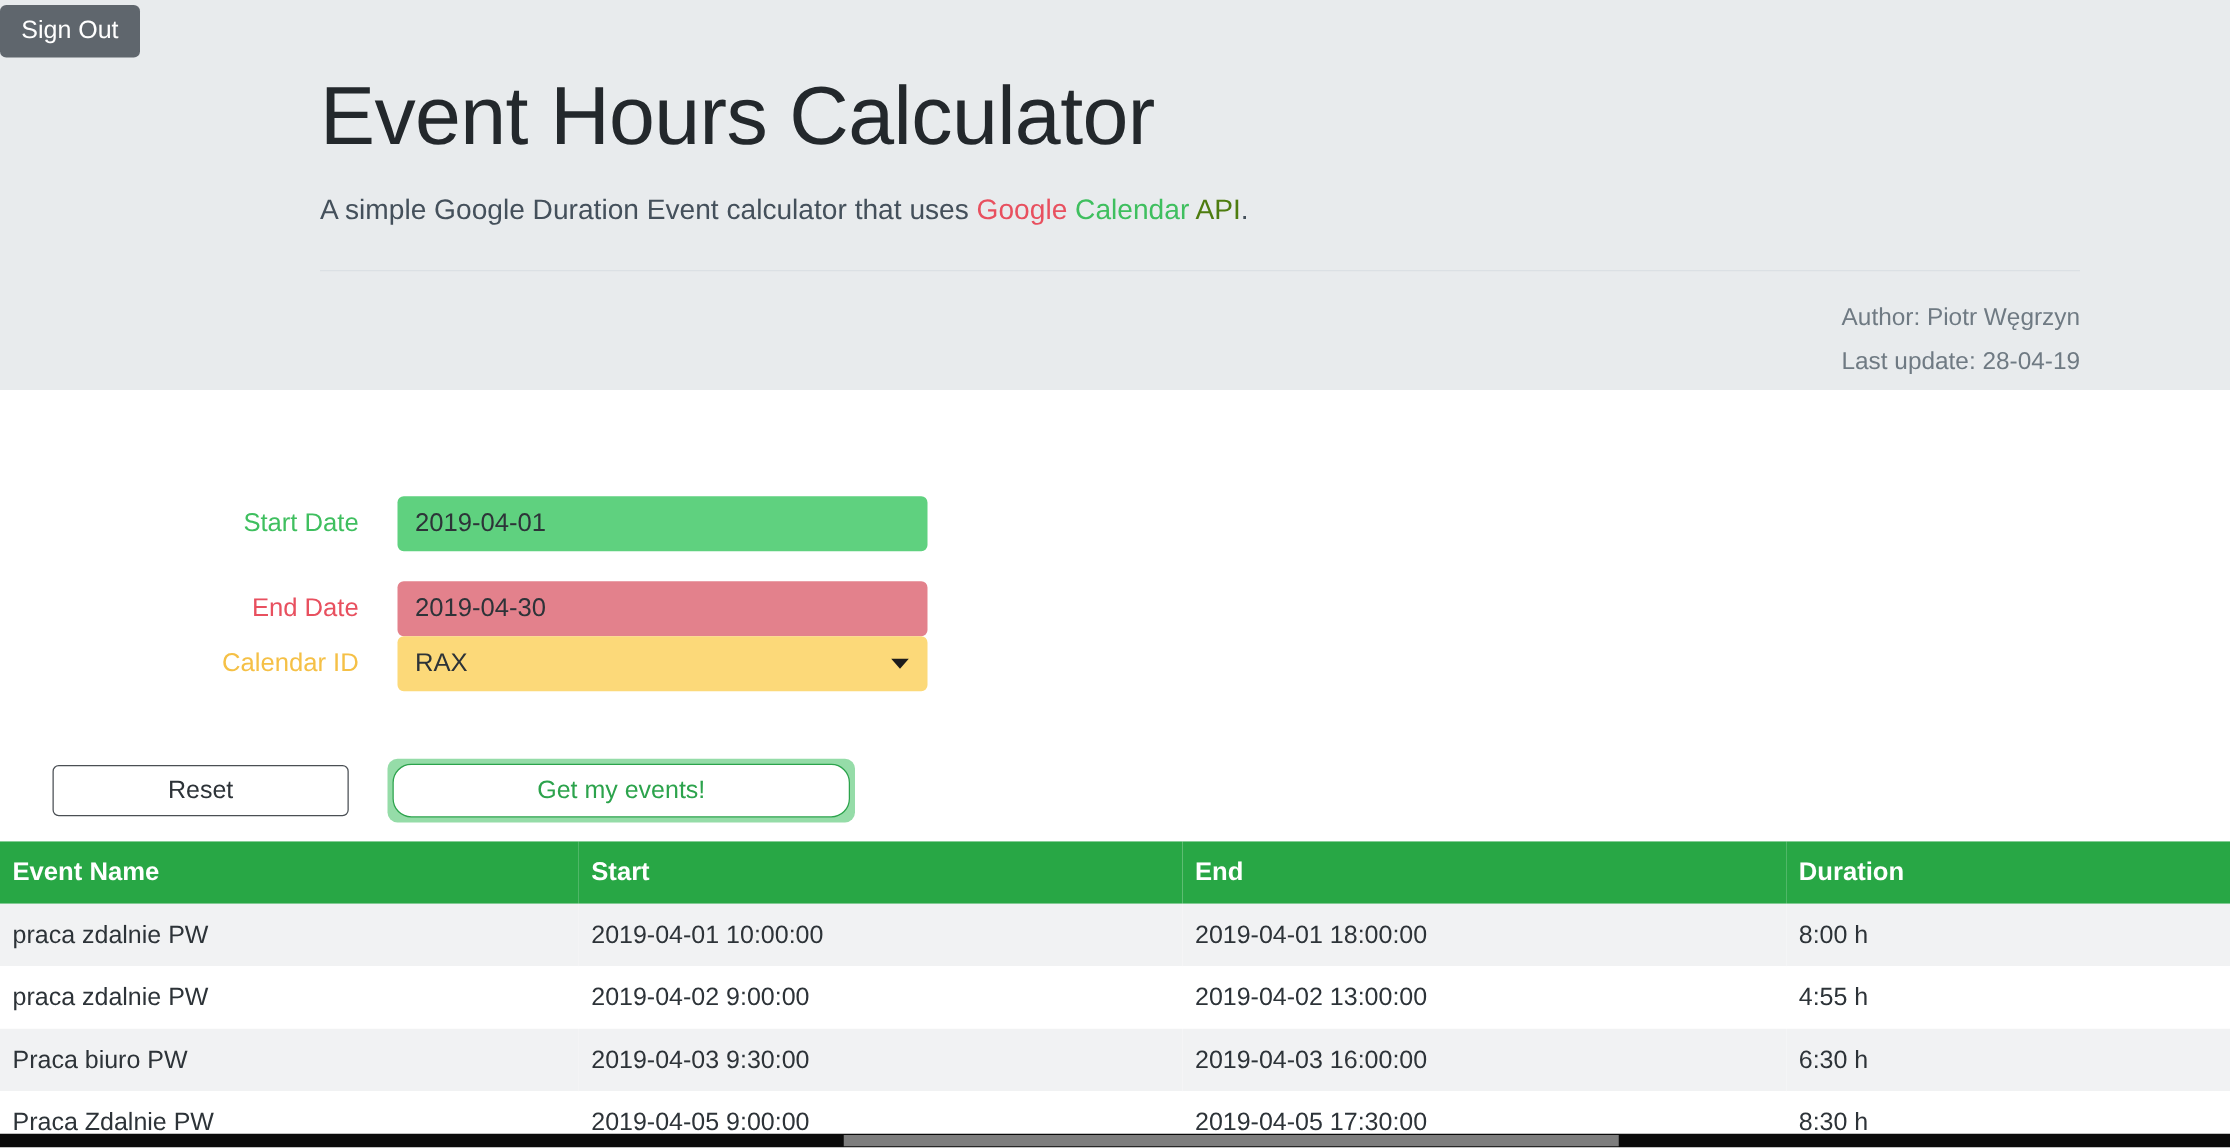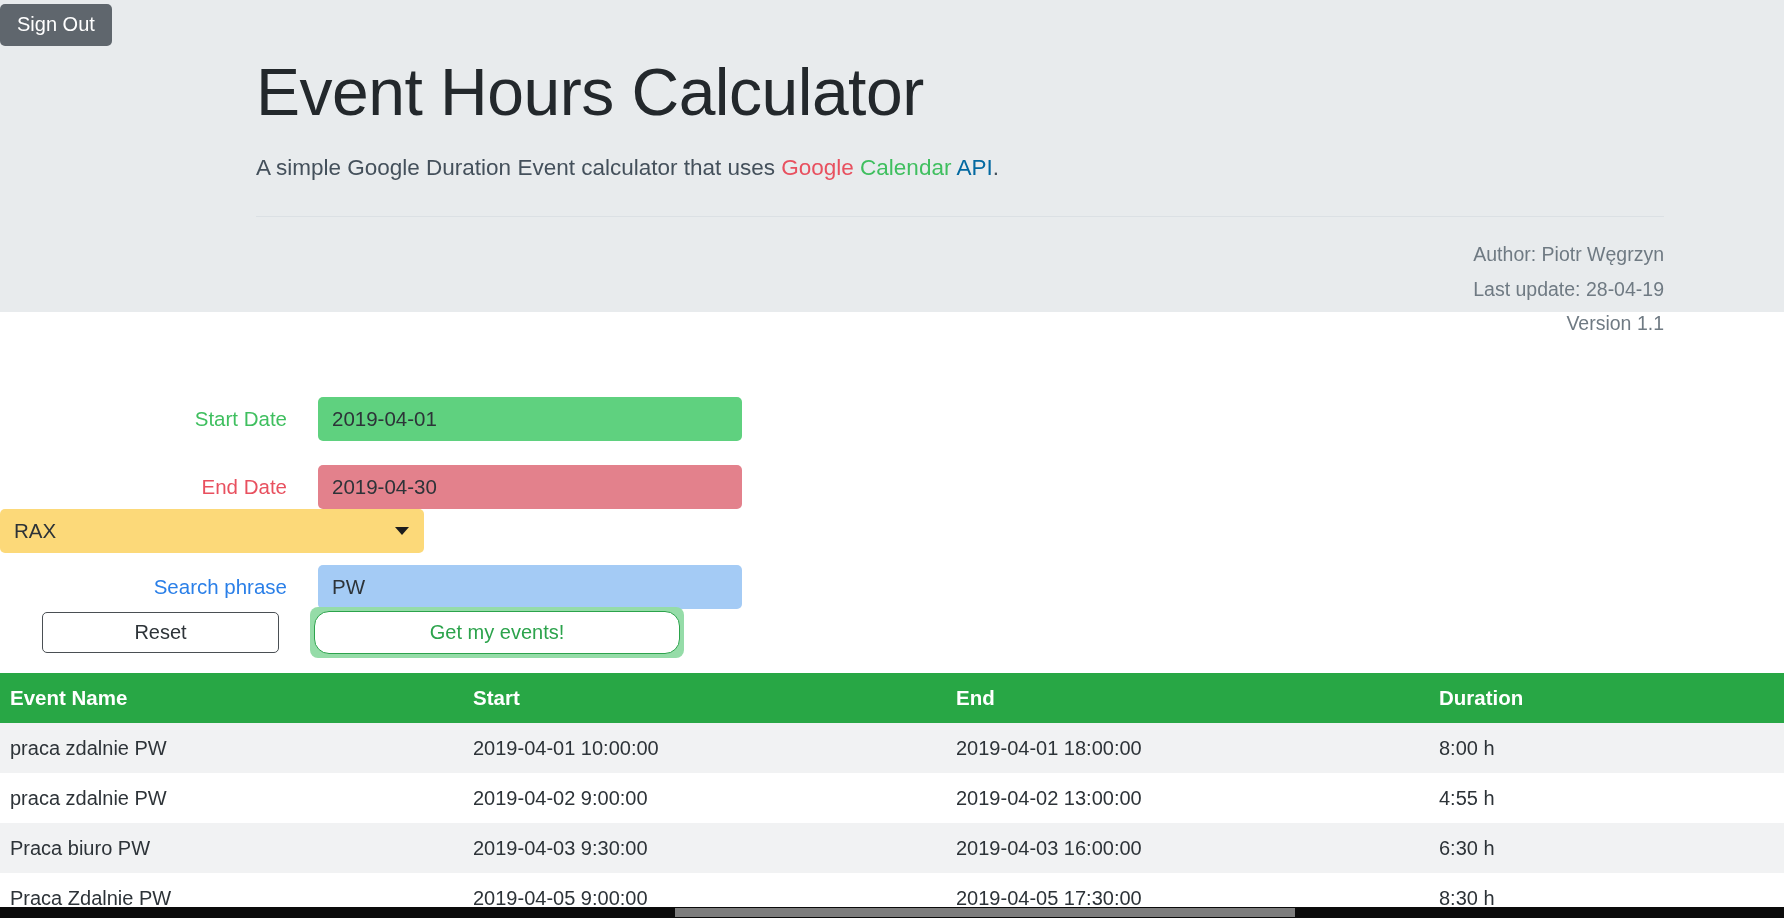--- a/index.html
+++ b/index.html
@@ -48,21 +48,21 @@
   .page-subtitle {
     margin: 0;
     padding-top: 24px;
     font-size: 22.5px;
     font-weight: 400;
     color: #44505b;
     line-height: 1.3;
   }
   .g-red   { color: #e8505f; }
   .g-green { color: #3fbf5f; }
-  .g-blue  { color: #0369a1; }
+  .g-blue  { color: #4d7c0f; }
   .jumbo-hr {
     margin: 34px 0 0 0;
     border: 0;
     border-top: 1px solid #dbe0e4;
   }
   .meta-block {
     padding-top: 20px;
     text-align: right;
     color: #6f7a83;
     font-size: 19.5px;
@@ -234,49 +234,45 @@
 
       <p class="page-subtitle">
         <span>A simple Google Duration Event calculator that uses </span><a class="g-red" href="#" style="text-decoration:none">Google</a><a class="g-green" href="#" style="text-decoration:none"> Calendar</a><a class="g-blue" href="#" style="text-decoration:none"> API</a><span>.</span>
       </p>
 
       <hr class="jumbo-hr">
 
       <div class="meta-block">
         <div>Author: Piotr Węgrzyn</div>
         <div>Last update: 28-04-19</div>
-        <div>Version 1.1</div>
       </div>
 
     </div>
   </div>
 
   <div class="form-area">
 
     <div class="form-row r0">
       <label class="form-label lbl-start">Start Date</label>
       <input class="field field-start" type="text" value="2019-04-01" style="">
     </div>
 
     <div class="form-row r1">
       <label class="form-label lbl-end">End Date</label>
       <input class="field field-end" type="text" value="2019-04-30" style="">
     </div>
 
     <div class="form-row r2">
+      <label class="form-label lbl-cal">Calendar ID</label>
       <div class="field field-cal">
         <span>RAX</span>
         <span class="select-arrow"></span>
       </div>
     </div>
 
-    <div class="form-row r3">
-      <label class="form-label lbl-search">Search phrase</label>
-      <input class="field field-search" type="text" value="PW" style="">
-    </div>
 
     <div class="btn-row">
       <button class="btn-reset">Reset</button>
       <div class="btn-get-wrap">
         <button class="btn-get">Get my events!</button>
       </div>
     </div>
 
   </div>
 

